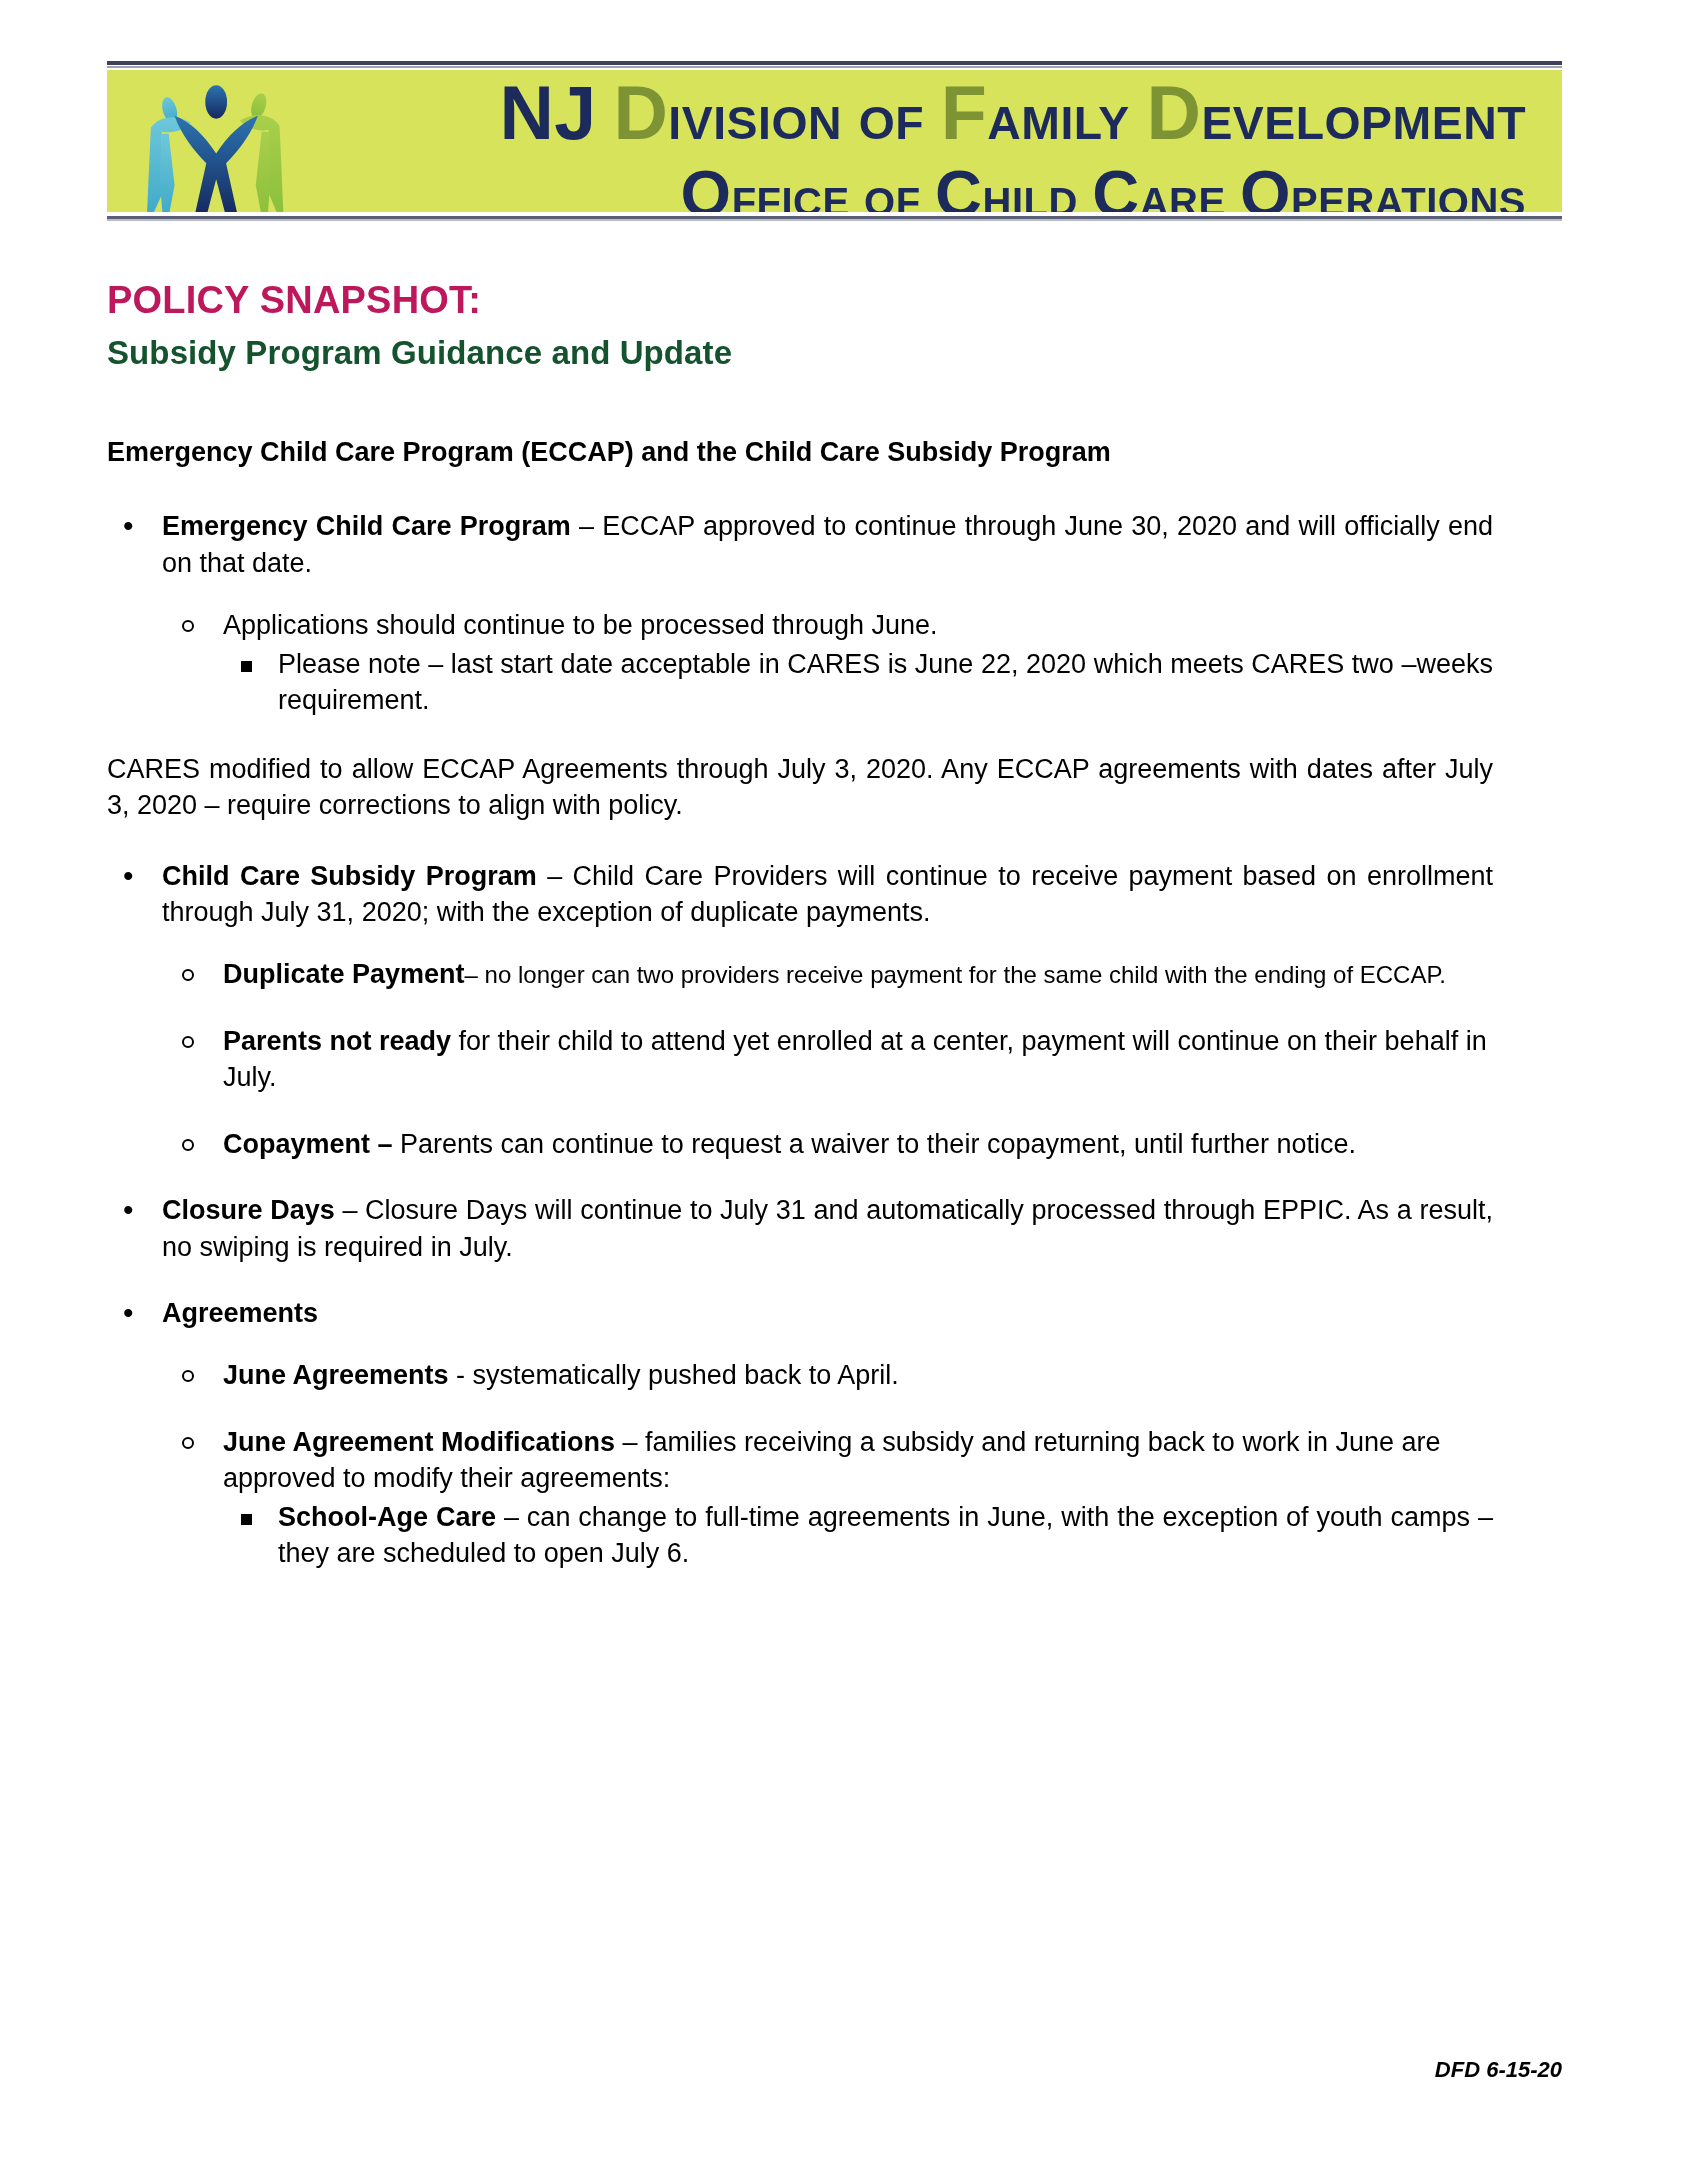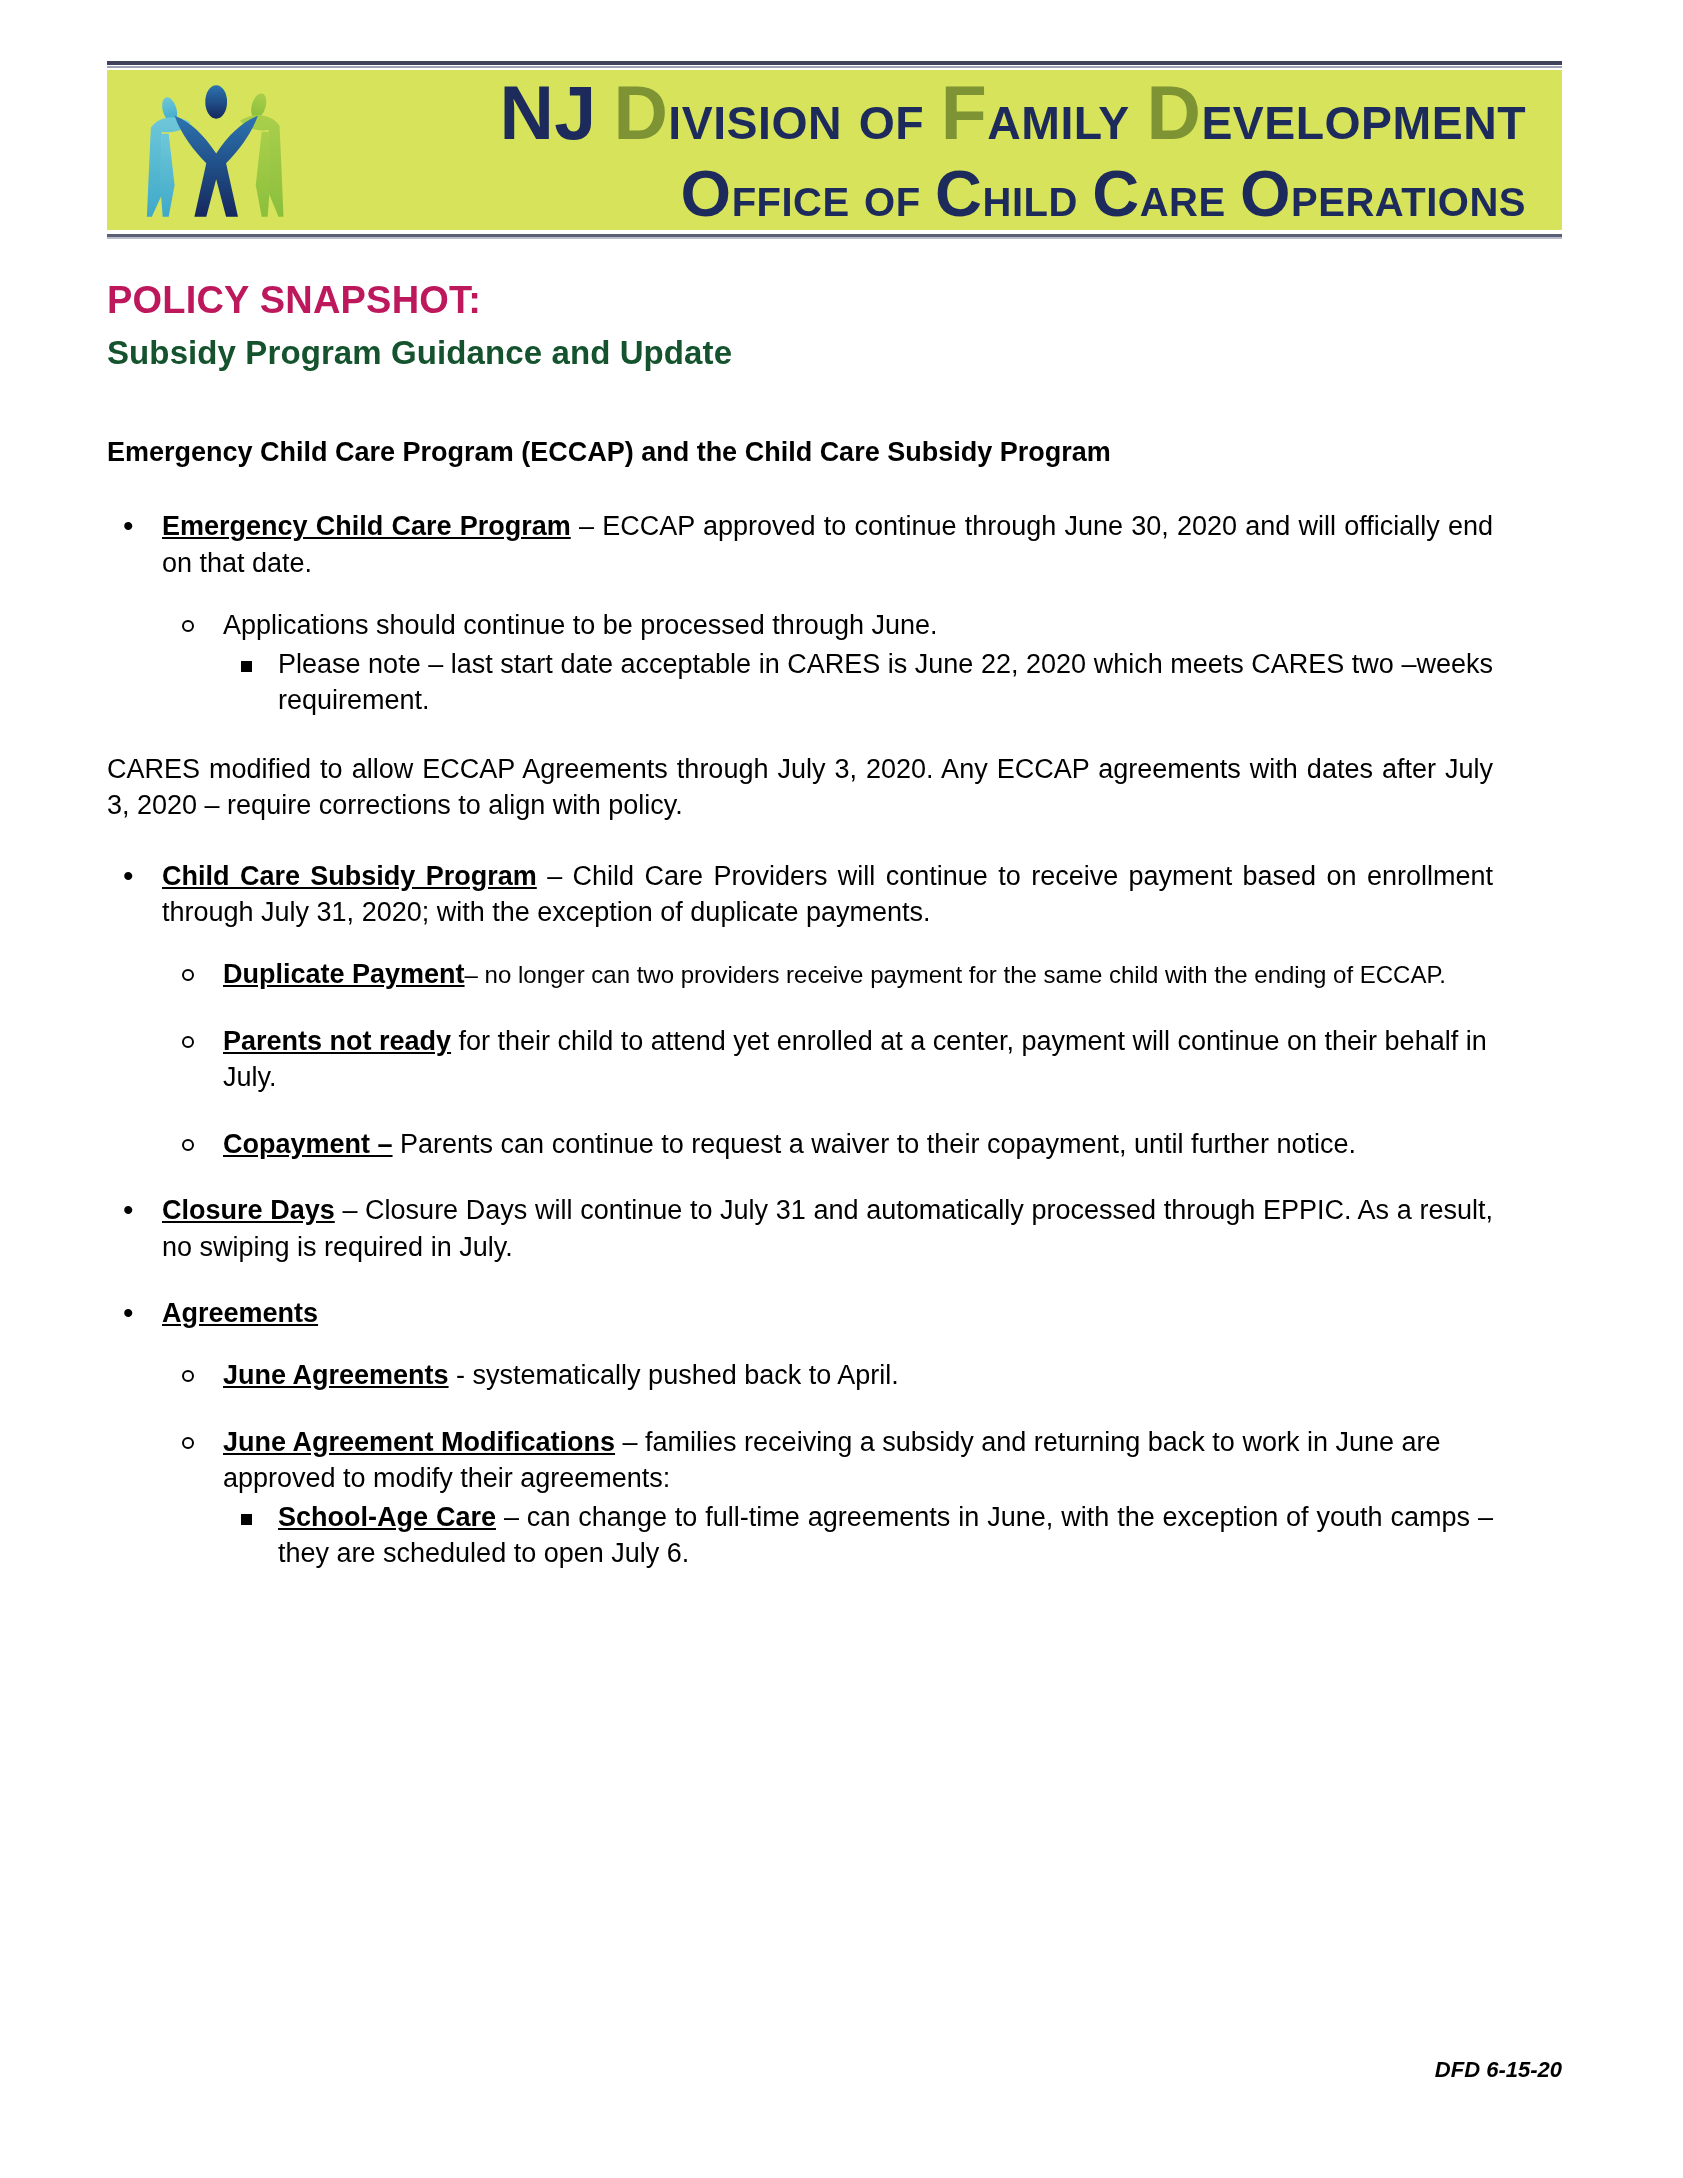--- a/index.html
+++ b/index.html
@@ -37,21 +37,21 @@
     width: 100%;
   }
   .rule-top-thin {
     height: 2px;
     background: #9fa2b4;
     width: 100%;
     margin-top: 1px;
   }
   .banner {
     position: relative;
-    height: 160px;
+    height: 142px;
     background: #d6e35b;
     margin-top: 2px;
     overflow: hidden;
   }
   .rule-bottom {
     height: 3px;
     background: #5b5f75;
     width: 100%;
     margin-top: 4px;
   }
@@ -133,21 +133,21 @@
     top: 434px;
     width: 1386px;
     font-size: 27px;
     line-height: 1.35;
   }
   .section-head {
     font-weight: bold;
     font-size: 27px;
     margin-bottom: 38px;
   }
-  b, strong { font-weight: bold; text-decoration: underline; }
+  b, strong { font-weight: bold; }
 
   ul.lvl1 {
     list-style: none;
     margin: 0;
     padding: 0;
   }
   ul.lvl1 > li {
     position: relative;
     padding-left: 55px;
     margin-bottom: 30px;

